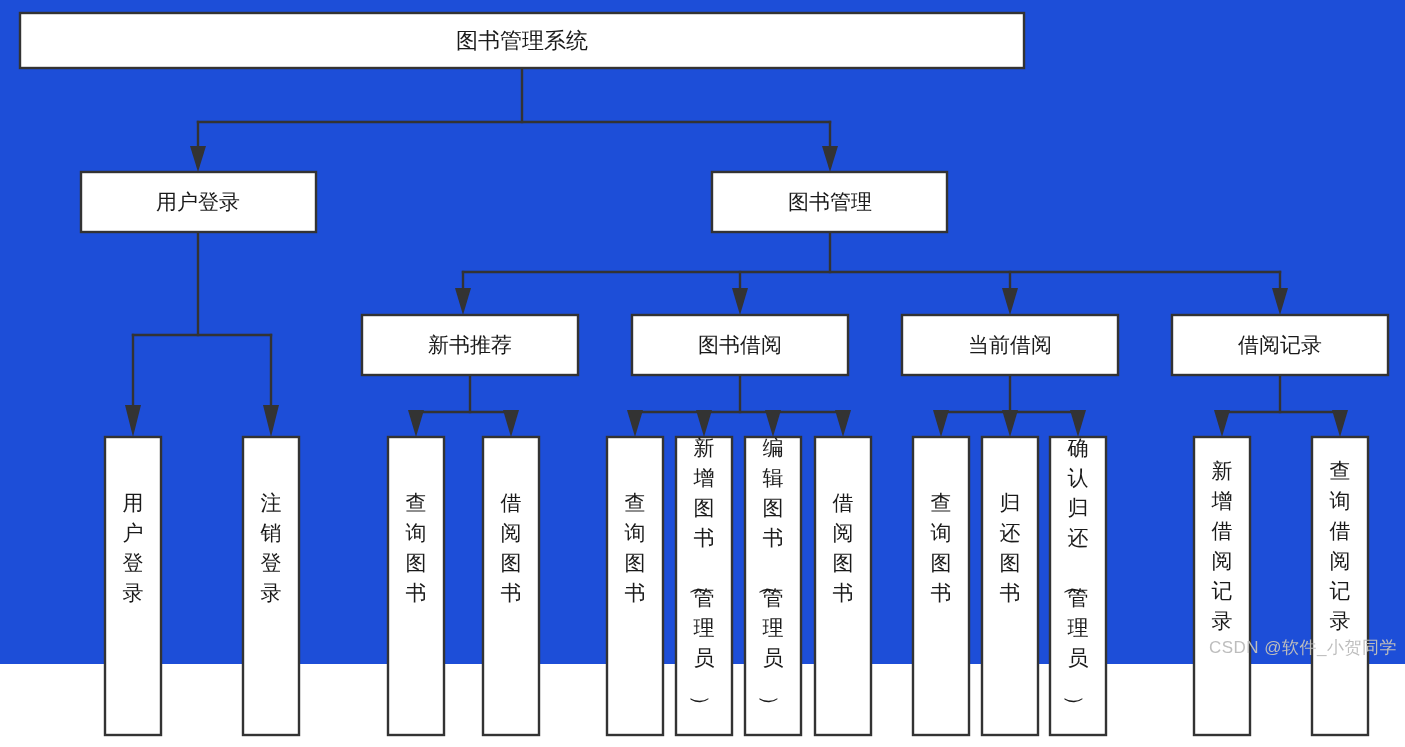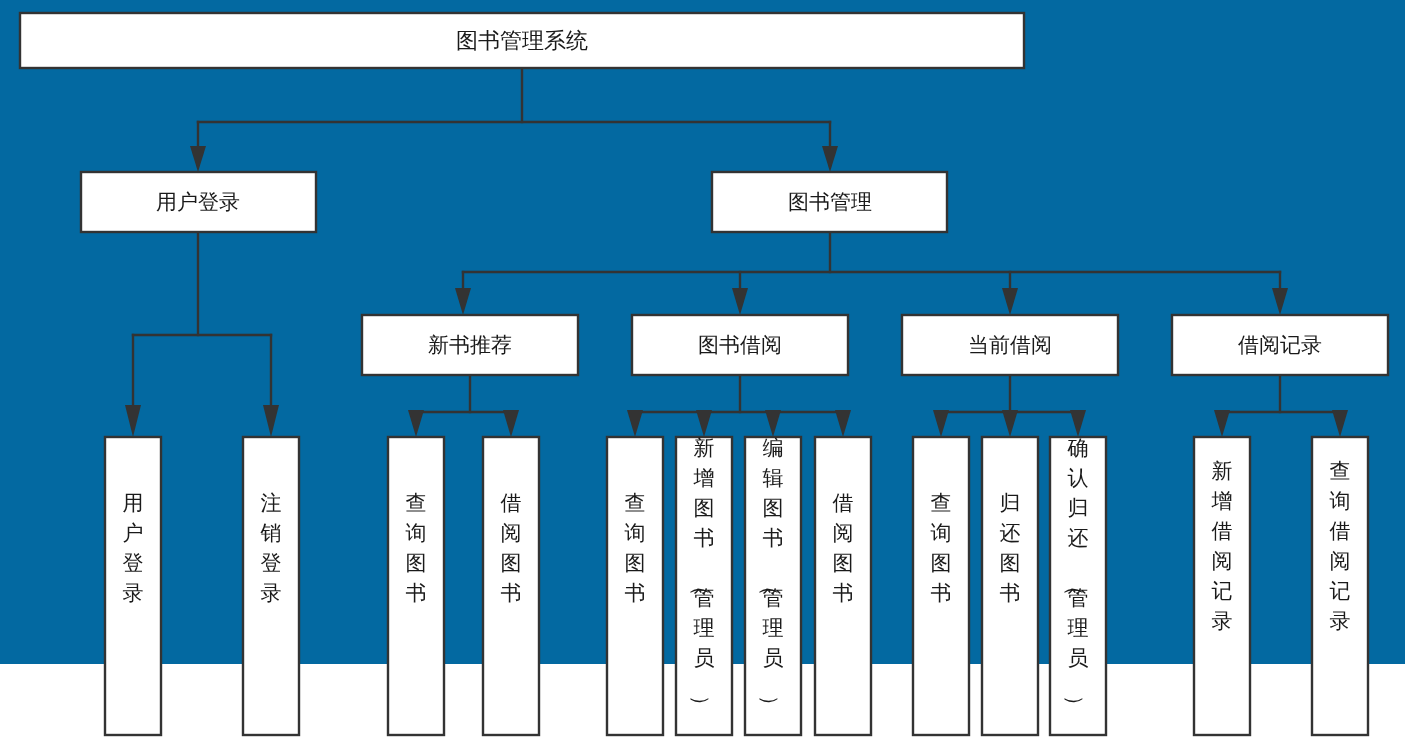--- a/index.html
+++ b/index.html
@@ -11,21 +11,21 @@
   body {
     font-family: "Liberation Sans", "DejaVu Sans", sans-serif;
     width: 1405px;
     height: 747px;
     overflow: hidden;
   }
   #diagram-root {
     position: relative;
     width: 1405px;
     height: 664px;
-    background: #0369a1;
+    background: #1d4ed8;
   }
   #tree-svg {
     position: absolute;
     left: 0;
     top: 0;
     width: 1405px;
     height: 747px;
   }
   .node-box {
     fill: #ffffff;
@@ -225,13 +225,14 @@
         <rect class="node-box" x="1194" y="437" width="56" height="298"></rect>
         <text class="leaf-label" x="1222" y="478"><tspan x="1222" y="478">新</tspan><tspan x="1222" y="508">增</tspan><tspan x="1222" y="538">借</tspan><tspan x="1222" y="568">阅</tspan><tspan x="1222" y="598">记</tspan><tspan x="1222" y="628">录</tspan></text>
       </g>
       <g>
         <rect class="node-box" x="1312" y="437" width="56" height="298"></rect>
         <text class="leaf-label" x="1340" y="478"><tspan x="1340" y="478">查</tspan><tspan x="1340" y="508">询</tspan><tspan x="1340" y="538">借</tspan><tspan x="1340" y="568">阅</tspan><tspan x="1340" y="598">记</tspan><tspan x="1340" y="628">录</tspan></text>
       </g>
     </g>
   </svg>
 
+  <div class="watermark">CSDN @软件_小贺同学</div>
 </div>
 
 </body></html>

